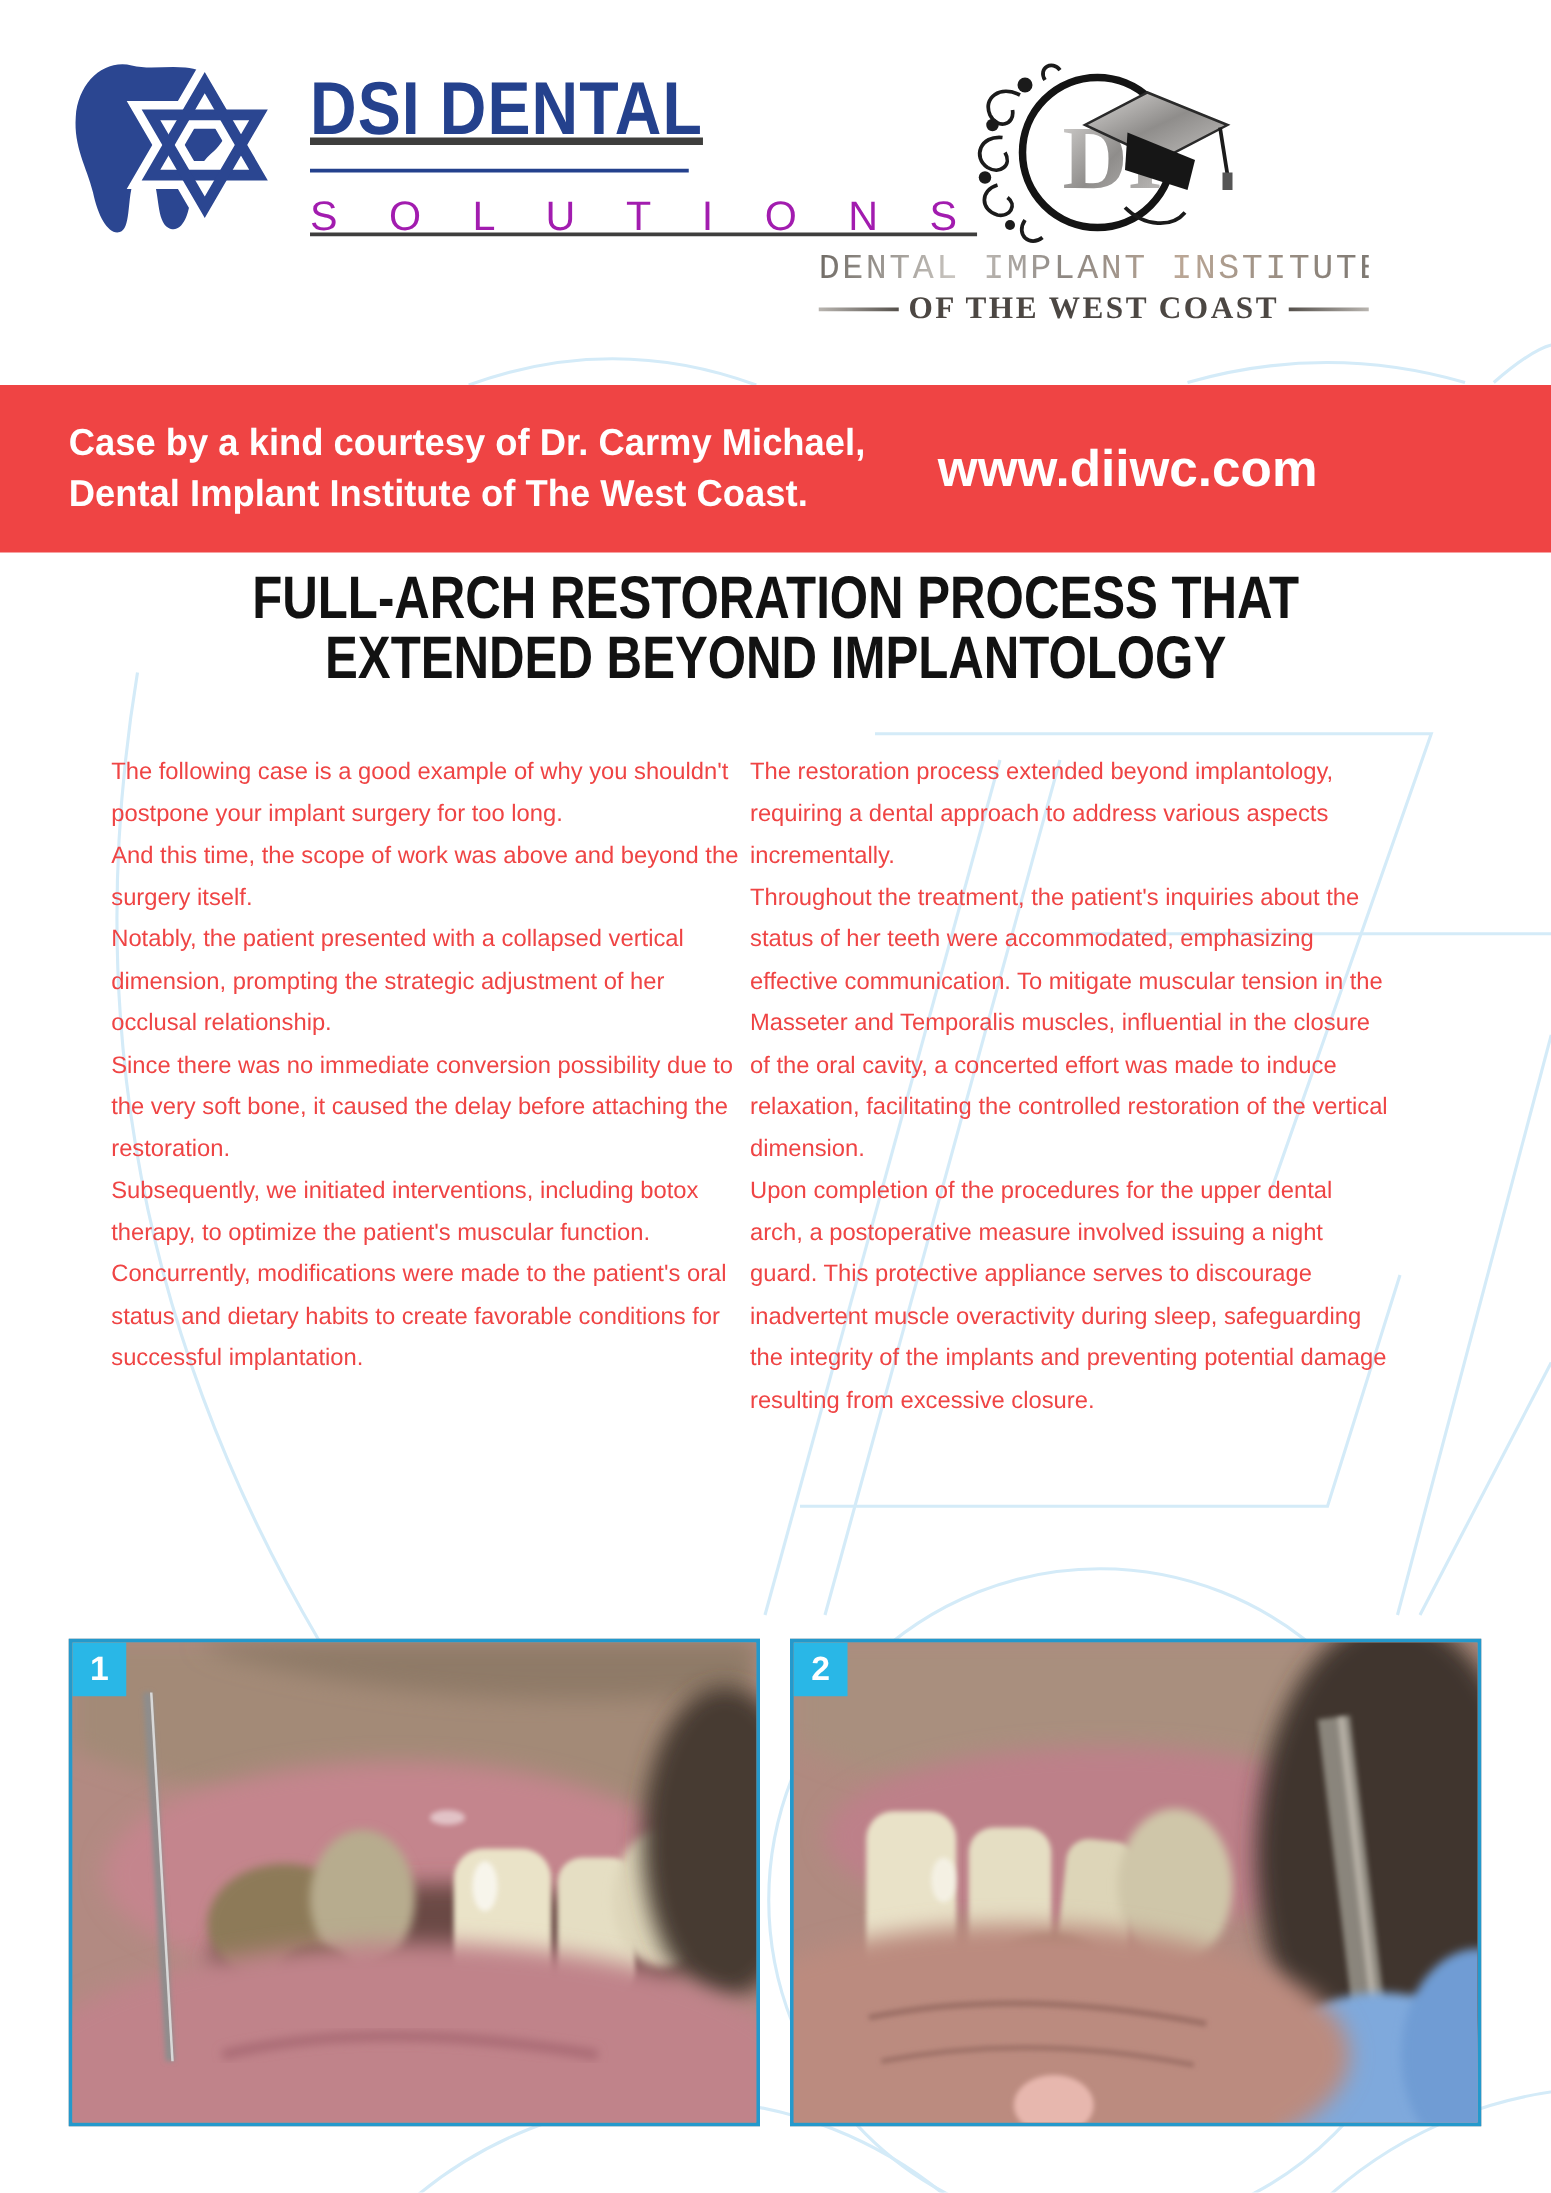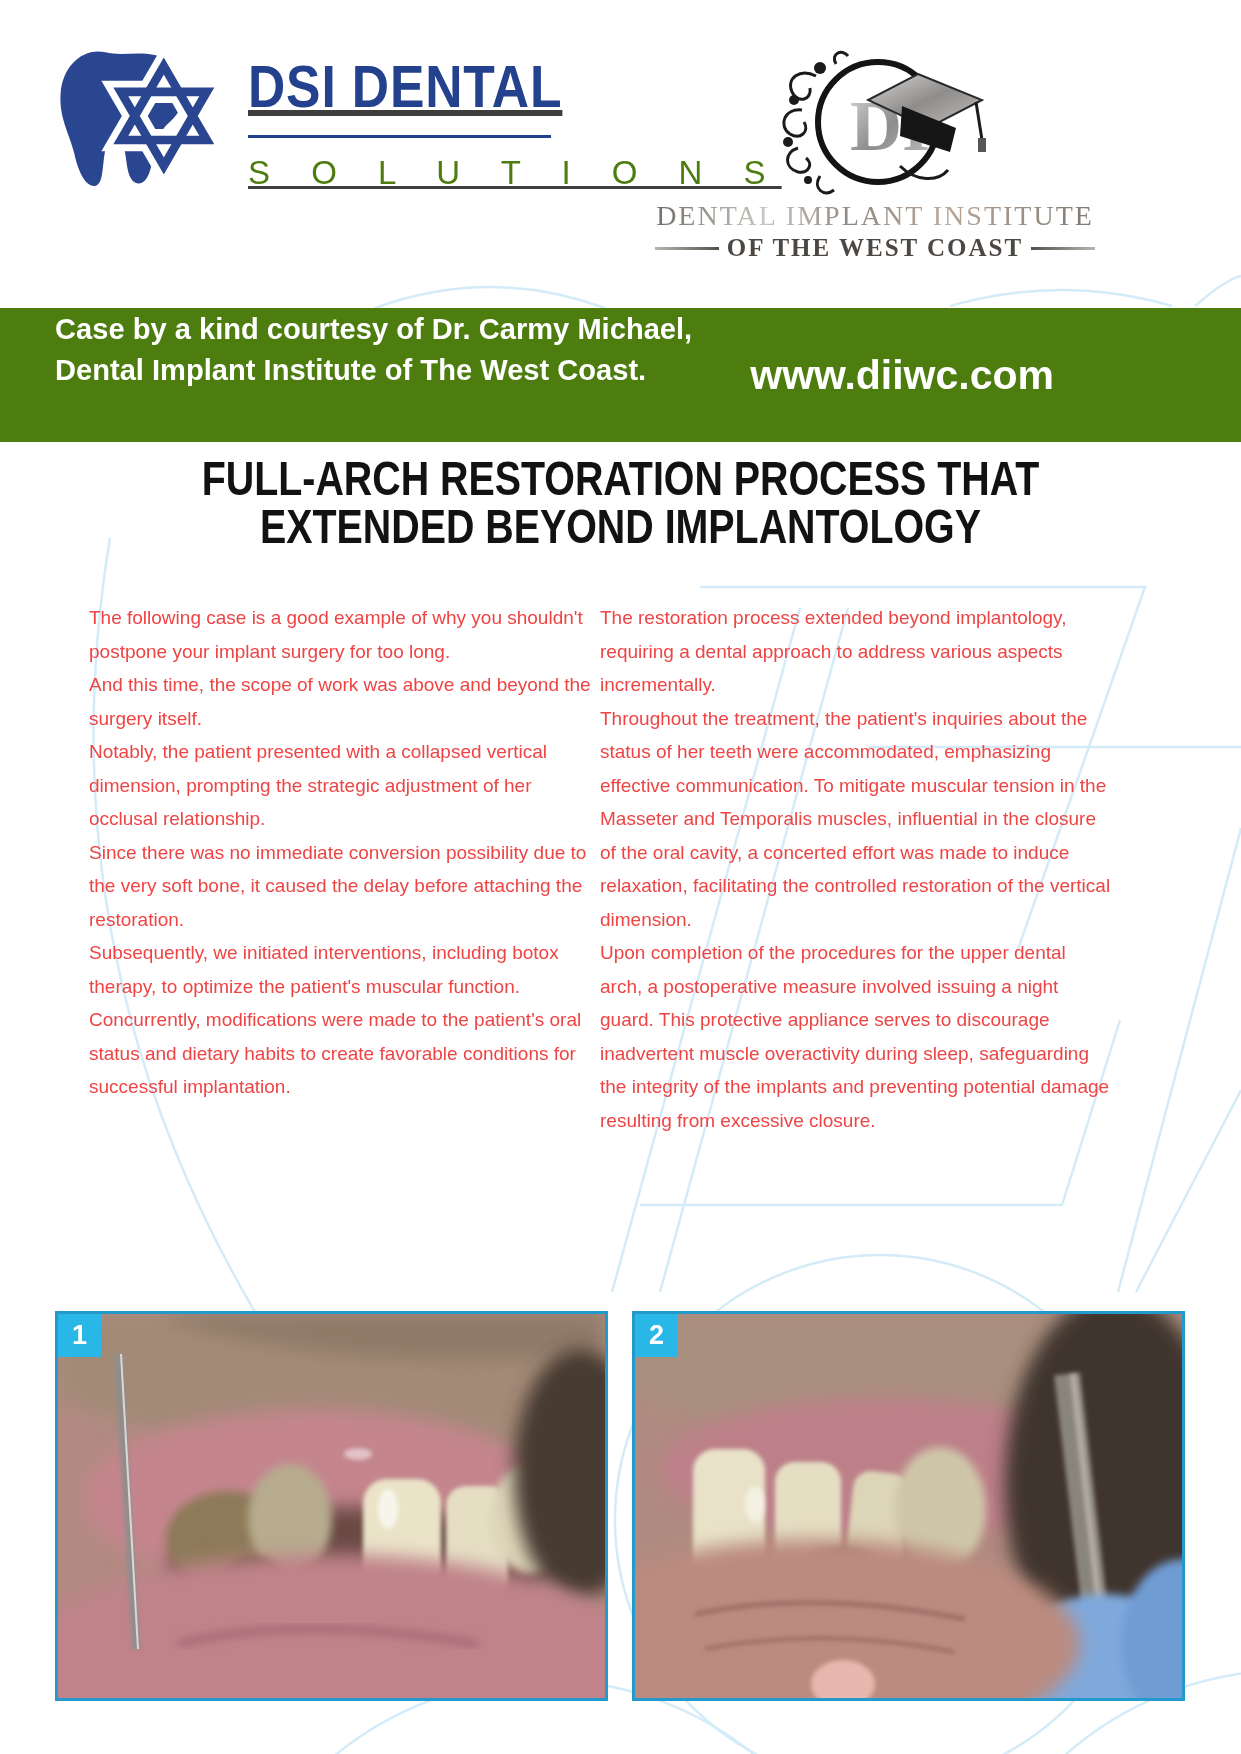--- a/index.html
+++ b/index.html
@@ -7,32 +7,32 @@
     width:1241px;height:1754px;position:relative;background:#ffffff;
     font-family:"Liberation Sans",sans-serif;overflow:hidden;color:#3e3e3d;
   }
   
   .decor{position:absolute;left:0;top:0;width:1241px;height:1754px;z-index:1;}
   
   .dsi-logo{position:absolute;left:52px;top:46px;display:flex;z-index:2;text-decoration:underline;}
   .dsi-text{margin-left:24px;padding-top:6px;}
   .dsi-title{font-size:60px;font-weight:bold;color:#24418d;transform:scaleX(0.86);transform-origin:left top;white-space:nowrap;letter-spacing:1px;}
   .dsi-rule{width:303px;height:3px;background:#24418d;margin-top:14px;}
-  .dsi-sub{font-size:33px;color:#4d7c0f;letter-spacing:16px;margin-top:16px;white-space:nowrap;}
+  .dsi-sub{font-size:33px;color:#a21caf;letter-spacing:16px;margin-top:16px;white-space:nowrap;}
   .dii-logo{position:absolute;left:655px;top:48px;width:440px;z-index:2;text-align:center;}
   .dii-orn{display:block;margin:0 auto;}
-  .dii-line1{font-family:Liberation Serif, serif;font-size:28px;letter-spacing:2px;color:#8f8a84;white-space:nowrap;margin-top:4px;
+  .dii-line1{font-family:Liberation Mono, monospace;font-size:28px;letter-spacing:2px;color:#8f8a84;white-space:nowrap;margin-top:4px;
     background:linear-gradient(100deg,#6f6a64 0%,#c9c5c0 25%,#8d8782 45%,#bba796 65%,#7d7872 100%);
     -webkit-background-clip:text;background-clip:text;text-align:center;-webkit-text-fill-color:transparent;}
   .dii-line2{display:flex;align-items:center;gap:8px;margin-top:2px;}
   .dii-line2 .txt{font-family:"Liberation Serif",serif;font-size:25px;font-weight:bold;letter-spacing:2px;color:#4c4743;white-space:nowrap;}
   .dii-dash{height:3px;width:88px;background:linear-gradient(90deg,#b9b5b0,#55504b);}
   .dii-dash.rt{background:linear-gradient(90deg,#55504b,#b9b5b0);}
   
-  .banner{position:absolute;left:0;top:308px;width:1241px;height:134px;background:#4d7c0f;z-index:2;display:flex;align-items:flex-start;}
+  .banner{position:absolute;left:0;top:308px;width:1241px;height:134px;background:#ef4444;z-index:2;display:flex;align-items:center;}
   .credit{margin-left:55px;color:#ffffff;font-weight:bold;font-size:30px;line-height:41px;transform:scaleX(0.97);transform-origin:left center;}
   .website{position:absolute;right:187px;top:50%;transform:translateY(-50%);color:#ffffff;font-weight:bold;font-size:41px;white-space:nowrap;}
   
   .page-title{position:absolute;left:0;top:455px;width:1241px;text-align:center;z-index:2;
     font-weight:bold;color:#121212;font-size:48px;line-height:48px;transform:scaleX(0.82);transform-origin:center top;white-space:nowrap;}
   
   .article{position:absolute;top:601px;left:0;width:1241px;z-index:2;}
   .col{position:absolute;top:0;font-size:19px;line-height:33.5px;color:#ef4444;margin-left:32px;}
   .col p{margin:0;}
   .col-left{left:57px;width:512px;}

